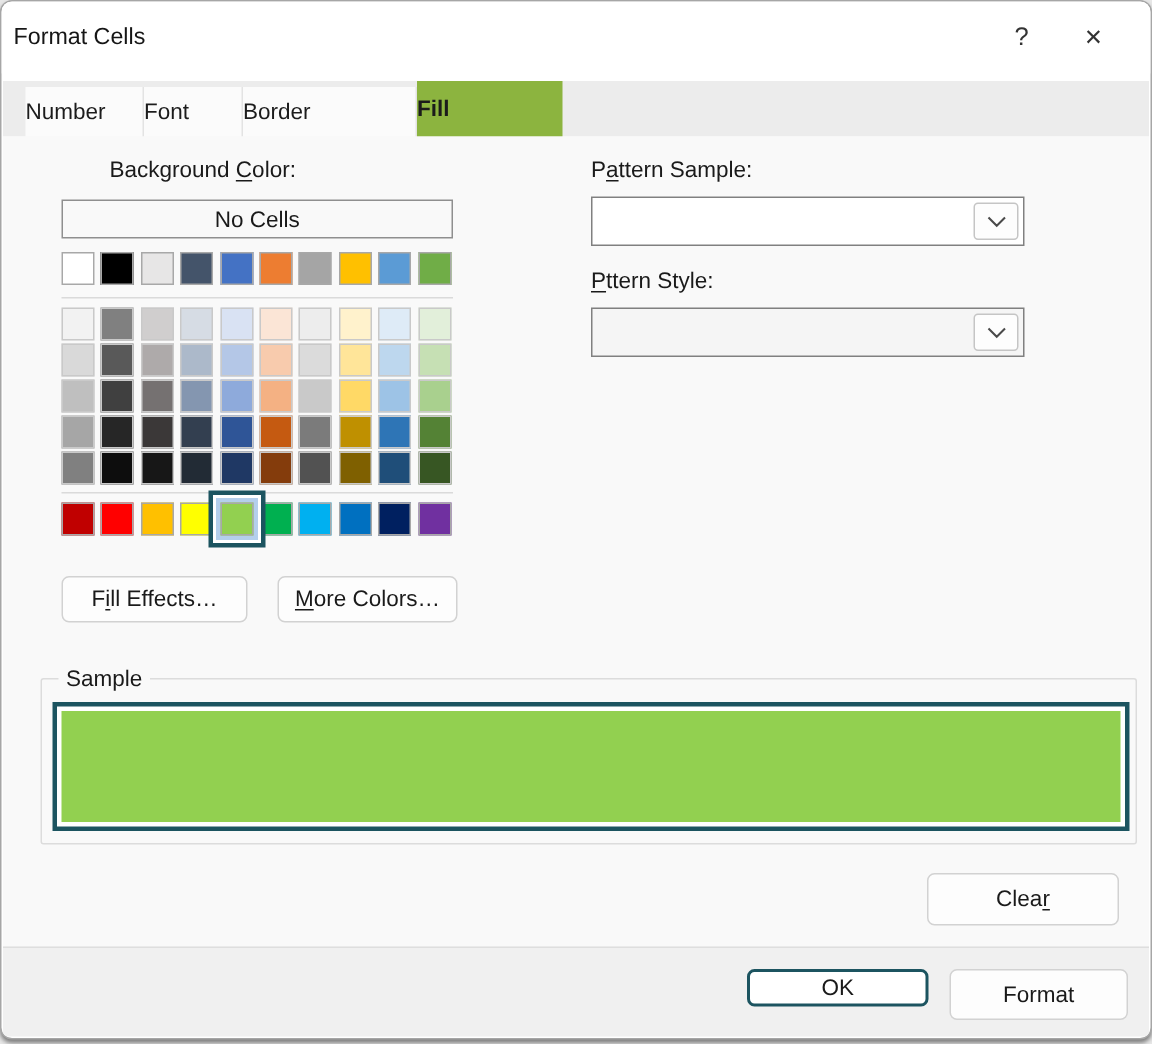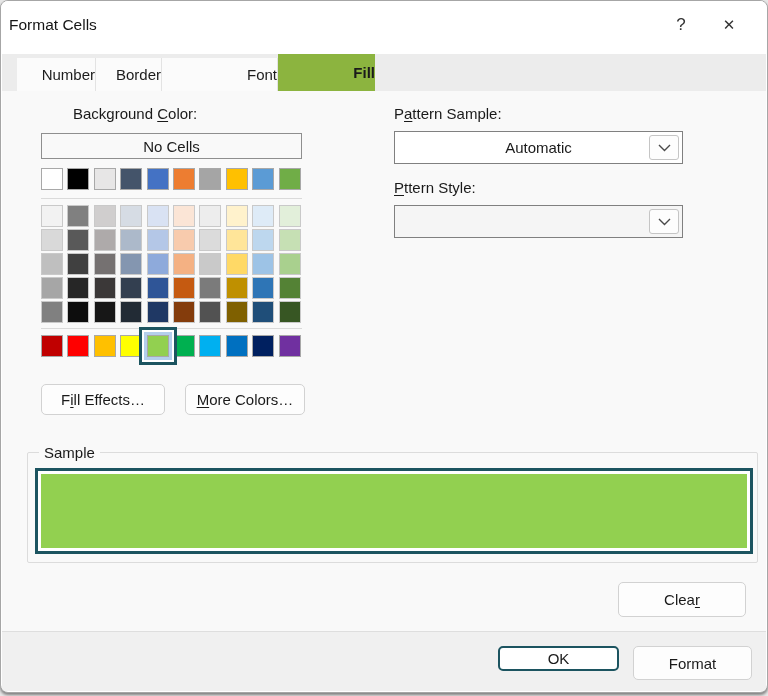--- a/index.html
+++ b/index.html
@@ -26,21 +26,21 @@
   .titlebar { position:absolute; left:0; top:0; right:0; height:48px; display:flex; align-items:center; background:#FFFFFF; }
   .title { margin-left:8px; font-size:15.5px; color:#161616; }
   .tb-buttons { margin-left:auto; display:flex; margin-right:14px; }
   .tb-btn { width:48px; height:38px; background:none; border:none; color:#333; cursor:default;
             display:flex; align-items:center; justify-content:center; font-family:inherit; }
   .help-glyph { font-size:17px; }
   .close-glyph { font-size:15px; }
   
   .tabstrip { position:absolute; left:1px; right:1px; top:53px; height:37px; background:#ECECEC;
               display:flex; align-items:flex-end; padding-left:15px; }
-  .tab { height:33px; line-height:33px; text-align:right; font-size:15px; color:#1C1C1C;
+  .tab { height:33px; line-height:33px; text-align:left; font-size:15px; color:#1C1C1C;
          background:#FBFBFB; border-right:1px solid #E3E3E3; }
   .tab:nth-of-type(1){ width:79px; }
   .tab:nth-of-type(2){ width:66px; }
   .tab:nth-of-type(3){ width:116px; }
   .tab.active { width:97px; height:37px; line-height:37px; background:var(--tab-green);
                 border-right:none; font-weight:600; color:#1B1B1B; }
   
   .content { position:absolute; left:1px; right:1px; top:90px; height:540px; background:#F9F9F9; }
   .footer { position:absolute; left:1px; right:1px; bottom:1px; top:630px; background:#F0F0F0; border-top:1px solid #DEDEDE; }
   .field-label { position:absolute; font-size:15px; color:#1A1A1A; white-space:pre; }
@@ -99,22 +99,22 @@
         <span class="help-glyph">?</span>
       </button>
       <button class="tb-btn">
         <span class="close-glyph">✕</span>
       </button>
     </div>
   </div>
 
   <div class="tabstrip">
     <div class="tab">Number</div>
+    <div class="tab">Font</div>
     <div class="tab">Border</div>
-    <div class="tab">Font</div>
     <div class="tab active">Fill</div>
   </div>
 
   <div class="content"></div>
 
   <label class="field-label" style="left:40px; top:104px;margin-left:32px;"><span>Background </span><span class="u">C</span><span>olor:</span></label>
 
   <button class="no-color-btn">No Cells</button>
 
   <div class="grid theme-grid">
@@ -195,21 +195,20 @@
       <div class="swatch" title="#002060" style="background: rgb(0, 32, 96);"></div>
       <div class="swatch" title="#7030A0" style="background: rgb(112, 48, 160);"></div>
     </div>
 
   <button class="btn fill-effects"><span>F</span><span class="u">i</span><span>ll Effects…</span></button>
   <button class="btn more-colors"><span></span><span class="u">M</span><span>ore Colors…</span></button>
 
   <label class="field-label" style="left:393px; top:104px;"><span>P</span><span class="u">a</span><span>ttern Sample:</span></label>
 
   <div class="combo combo1">
-    <span class="combo-value">Automatic</span>
     <span class="combo-arrow">
       <svg width="13" height="8" viewBox="0 0 13 8">
           <path d="M1 1 L6.5 6.5 L12 1" fill="none" stroke="#4A4A4A" stroke-width="1.4"></path>
         </svg>
     </span>
   </div>
 
   <label class="field-label" style="left:393px; top:178px;"><span></span><span class="u">P</span><span>ttern Style:</span></label>
 
   <div class="combo combo2">

